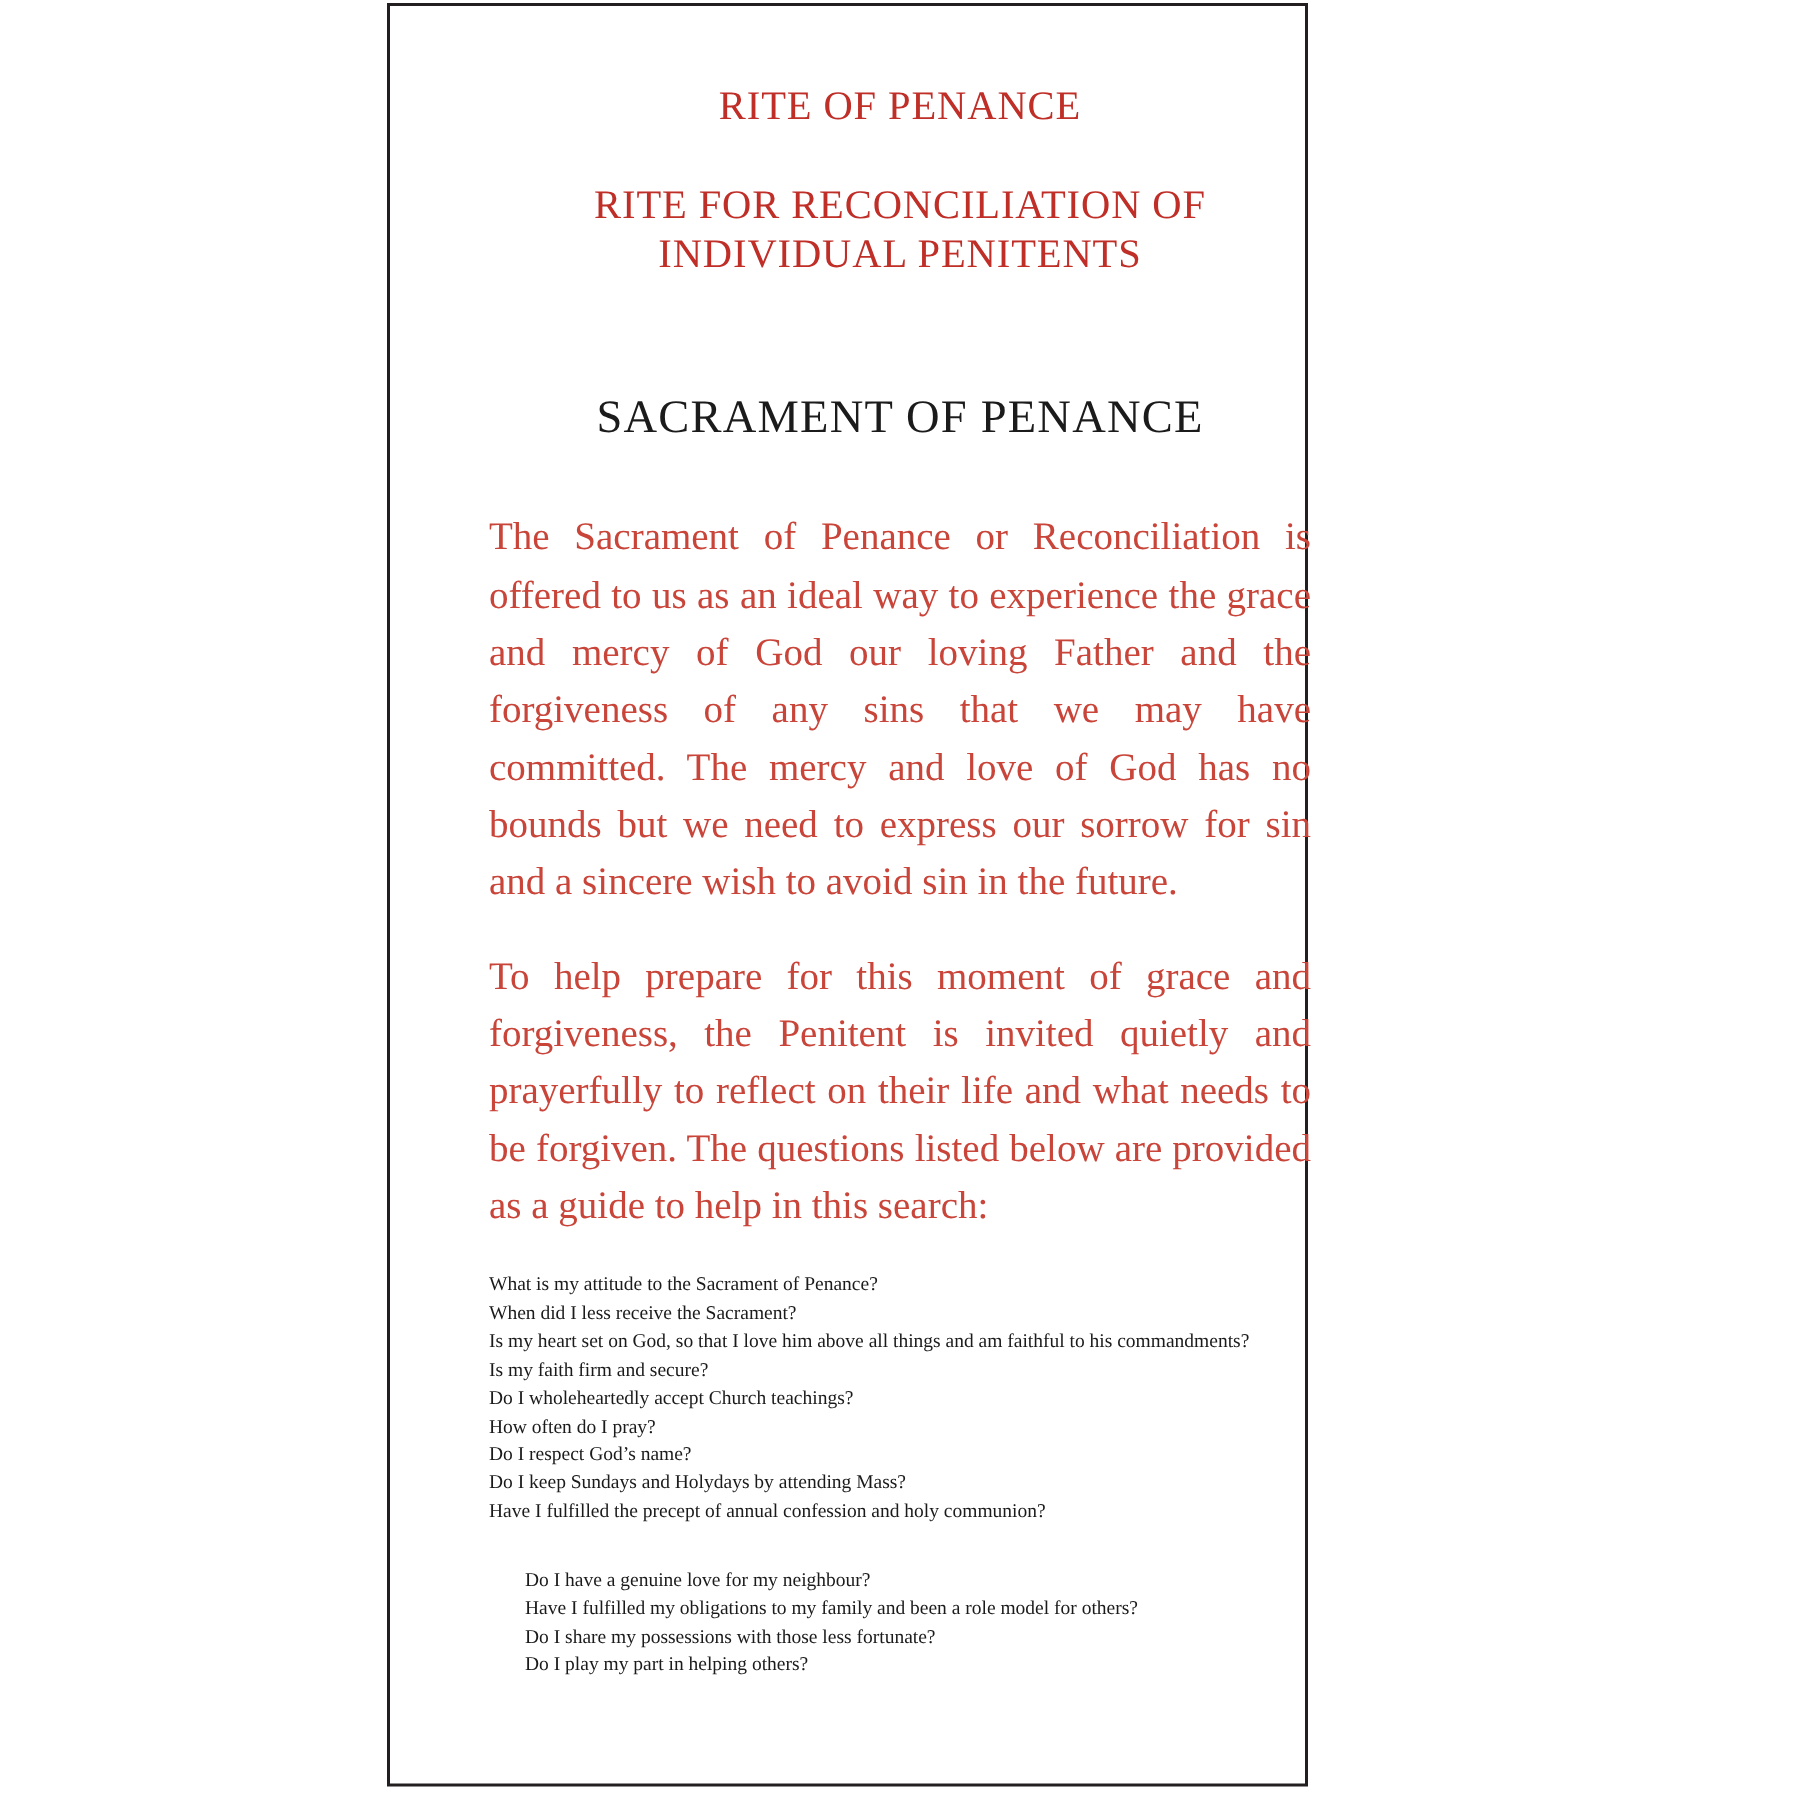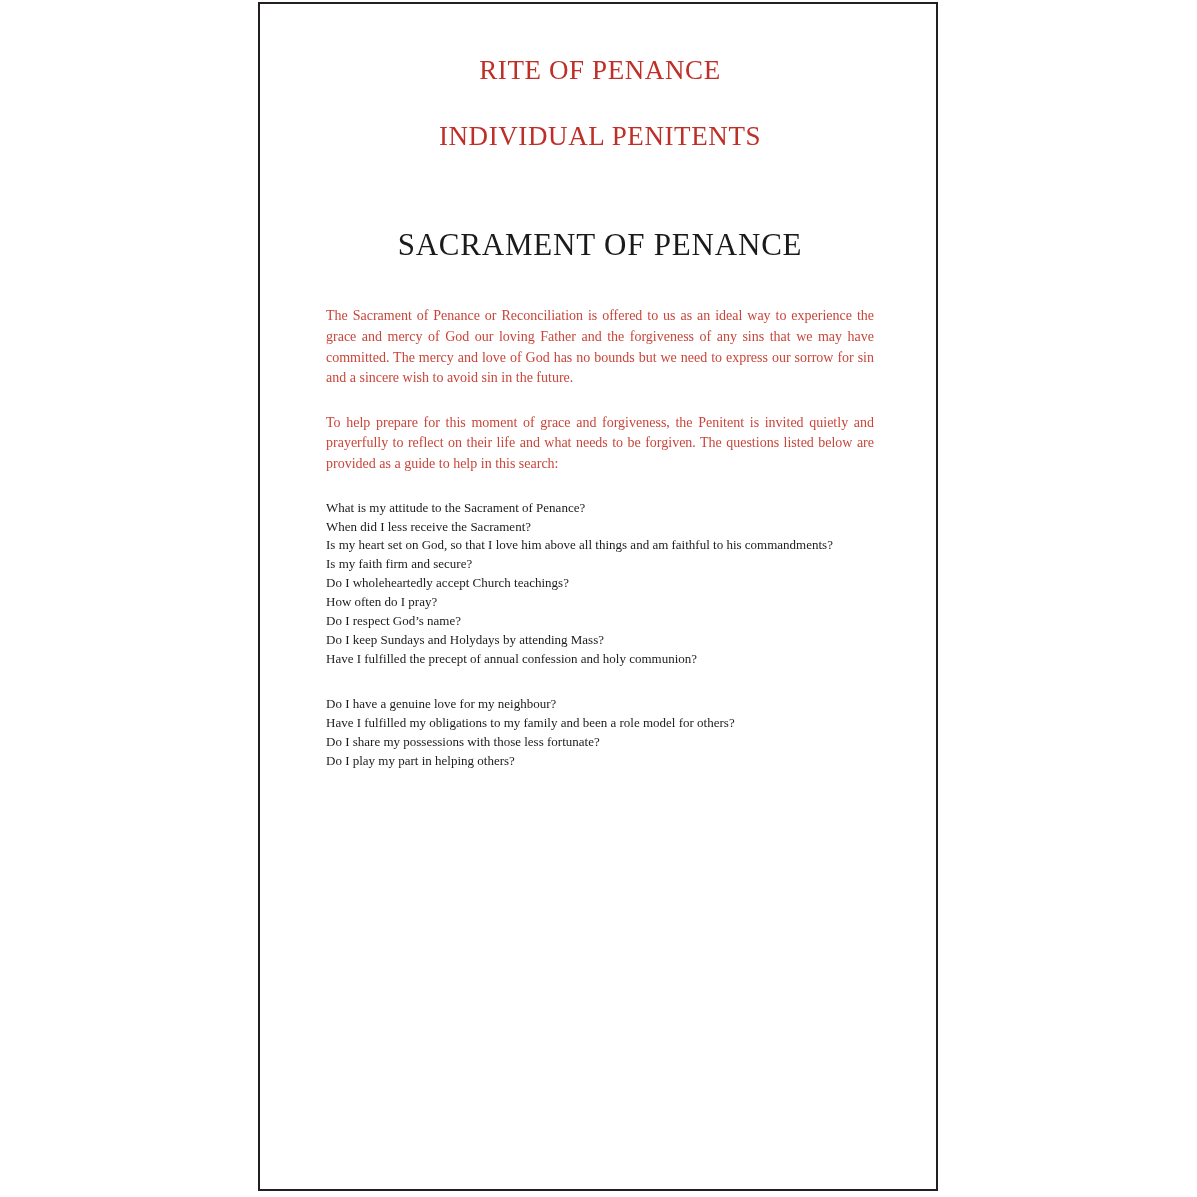--- a/index.html
+++ b/index.html
@@ -11,21 +11,21 @@
     width: 1197px;
     height: 1197px;
     overflow: hidden;
     font-family: "Liberation Serif", "DejaVu Serif", serif;
   }
 
   #page-frame {
     position: absolute;
     left: 258px;
     top: 2px;
-    width: 680px;
+    width: 614px;
     height: 1189px;
     background: #ffffff;
     border: 2px solid #231f20;
     box-sizing: border-box;
   }
 
   #content {
     position: absolute;
     left: 66px;
     top: 50px;
@@ -60,34 +60,35 @@
     text-align: center;
     line-height: 1.45;
     margin: 0 0 38px 0;
     font-weight: normal;
   }
   .section-heading .line2 { display: block; }
 
   
   .intro-para {
     color: #c9453a;
-    font-size: 14px;
+    font-size: 26px;
     line-height: 1.475;
     text-align: justify;
     text-justify: inter-word;
     margin: 0 0 24px 0;
   }
   .intro-para:last-of-type { margin-bottom: 0; }
 
   
   .question-group {
     margin-top: 24px;
   }
   .question-group + .question-group {
     margin-top: 27px;
+    margin-left: 24px;
   }
   .question {
     color: #1b1b1b;
     font-size: 13px;
     line-height: 1.45;
     text-align: justify;
     text-justify: inter-word;
     margin: 0;
   }
   .question.nowrap-line {
@@ -96,20 +97,21 @@
 </style>
 </head>
 <body>
 
 <div id="page-frame">
   <div id="content">
 
     <h1 class="title-main">RITE OF PENANCE</h1>
 
     <h2 class="title-sub">
+      <span>RITE FOR RECONCILIATION OF</span>
       <span class="line2">INDIVIDUAL PENITENTS</span>
     </h2>
 
     <h3 class="section-heading">
       <span class="line2">SACRAMENT OF PENANCE</span>
     </h3>
 
     <p class="intro-para">The Sacrament of Penance or Reconciliation is offered to us as an ideal way to experience the grace and mercy of God our loving Father and the forgiveness of any sins that we may have committed. The mercy and love of God has no bounds but we need to express our sorrow for sin and a sincere wish to avoid sin in the future.</p>
 
     <p class="intro-para">To help prepare for this moment of grace and forgiveness, the Penitent is invited quietly and prayerfully to reflect on their life and what needs to be forgiven. The questions listed below are provided as a guide to help in this search:</p>

